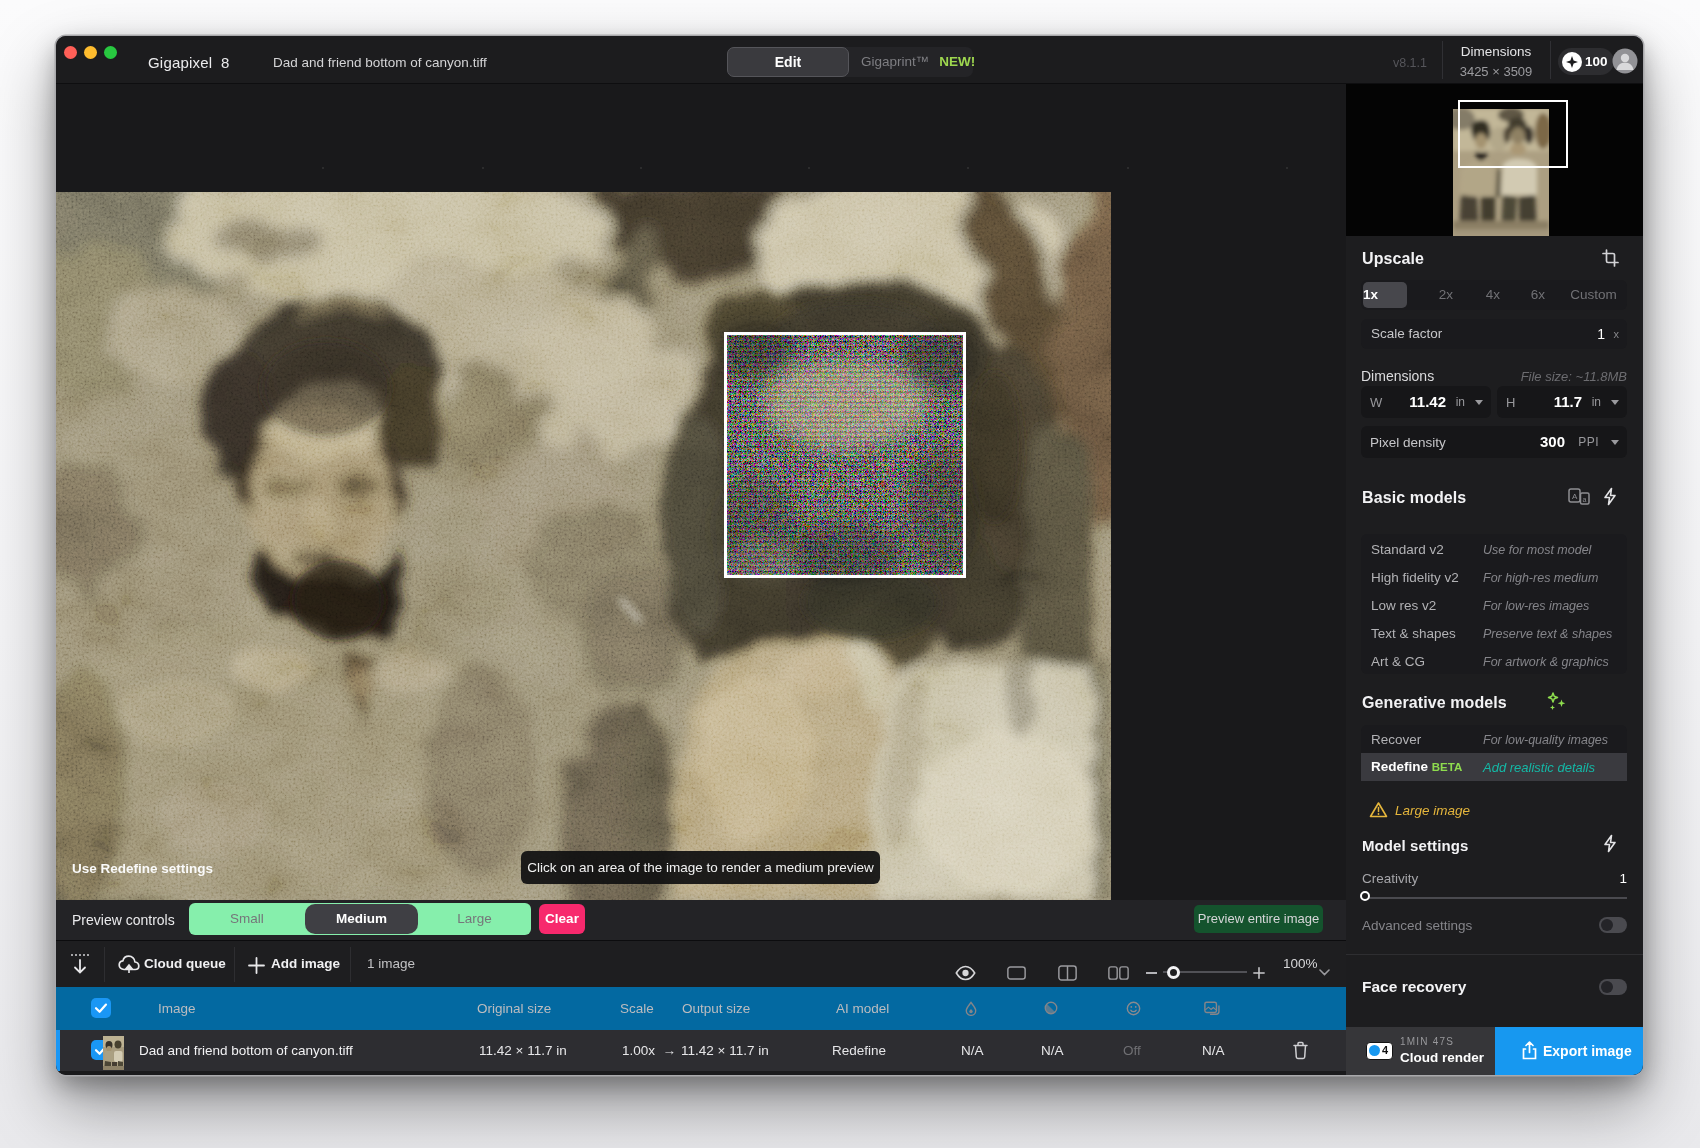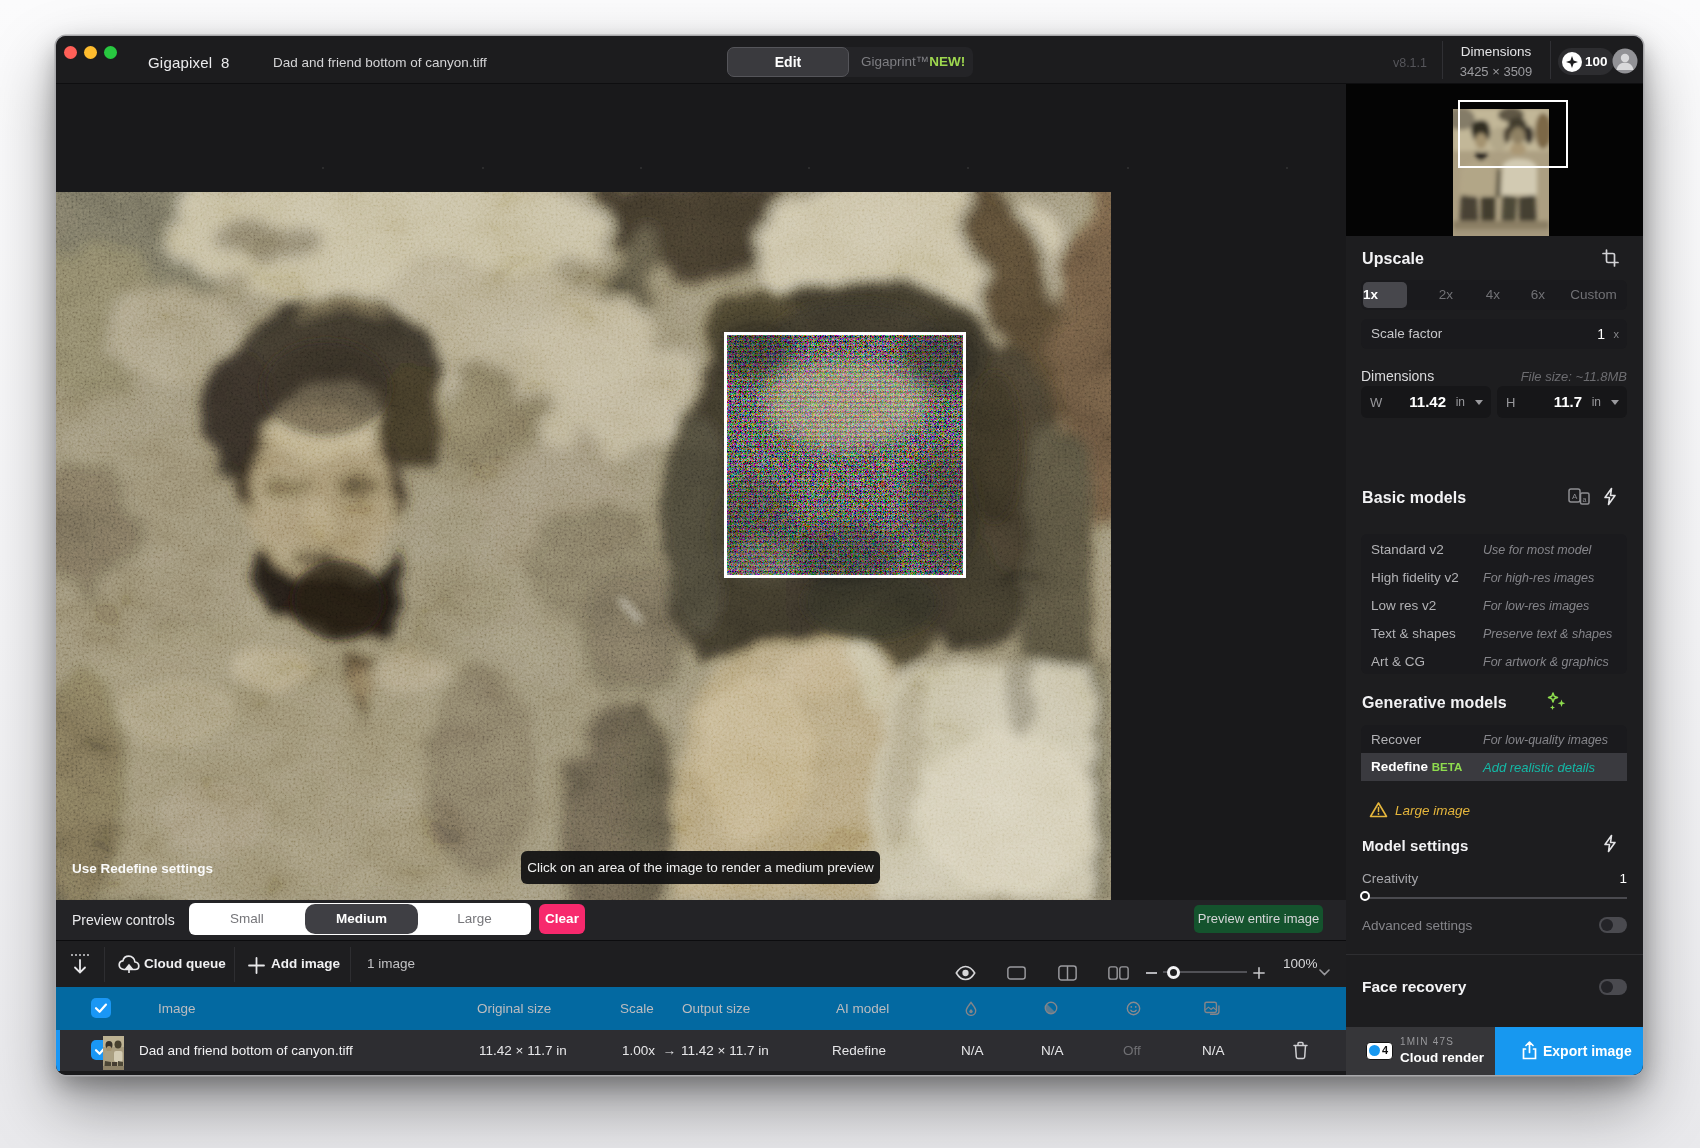--- a/index.html
+++ b/index.html
@@ -15,35 +15,35 @@
     box-shadow:0 0 0 1.5px #a9a9ac, 0 30px 65px rgba(0,0,0,.38), 0 10px 24px rgba(0,0,0,.30);
   }
   
   .titlebar { position:absolute; left:0; top:0; width:1587px; height:48px; background:#1c1c1e; border-bottom:1px solid #0e0e10; }
   .light { position:absolute; top:9.5px; width:13px; height:13px; border-radius:50%; }
   .appname { position:absolute; left:92px; top:18px; font-size:15px; color:#ebebed; letter-spacing:.2px; }
   .fname { position:absolute; left:217px; top:19px; font-size:13.5px; color:#d4d4d6; }
   .tabwrap { position:absolute; left:671px; top:11px; width:246px; height:30px; background:#242427; border-radius:7px; }
   .editbtn { position:absolute; left:0; top:0; width:122px; height:30px; background:#3a3a3e; border:1px solid #55555a; border-radius:7px; color:#fff; font-size:14px; font-weight:bold; text-align:center; line-height:28px; }
   .gigaprint { position:absolute; left:134px; top:7px; font-size:13.5px; color:#7e7e82; }
-  .newtag { color:#9ed74f; font-weight:bold; margin-left:0; }
+  .newtag { color:#9ed74f; font-weight:bold; margin-left:10px; }
   .ver { position:absolute; left:1315px; top:20px; width:56px; text-align:right; font-size:12.5px; color:#55555a; }
   .tsep { position:absolute; top:5px; width:1px; height:38px; background:#303034; }
   .dimlbl { position:absolute; left:1388px; top:8px; width:104px; text-align:center; font-size:13.5px; color:#e4e4e6; }
   .dimval { position:absolute; left:1388px; top:28px; width:104px; text-align:center; font-size:13px; color:#9b9b9f; }
   
   .canvas { position:absolute; left:0; top:48px; width:1290px; height:816px; background:#19191b; }
   .dust { position:absolute; width:2px; height:2px; border-radius:50%; background:#333335; }
   .photo { position:absolute; left:0; top:108px; width:1055px; height:708px; }
   .useredef { position:absolute; left:16px; top:777px; font-size:13.5px; font-weight:bold; color:#fafafa; }
   .tooltip { position:absolute; left:465px; top:767px; width:359px; height:33px; background:rgba(16,16,17,.93); border-radius:6px; color:#f2f2f2; font-size:13.5px; text-align:center; line-height:33px; }
   
   .pbar { position:absolute; left:0; top:864px; width:1290px; height:40px; background:#232326; }
   .pclabel { position:absolute; left:16px; top:12px; font-size:14px; color:#eaeaec; }
-  .segwrap { position:absolute; left:133px; top:3px; width:342px; height:32px; background:#ffffff; border-radius:6px; }
+  .segwrap { position:absolute; left:133px; top:3px; width:342px; height:32px; background:#86efac; border-radius:6px; }
   .seg { position:absolute; top:0; height:32px; line-height:32px; text-align:center; font-size:13.5px; color:#76767a; }
   .seg.sel { top:1px; height:30px; line-height:30px; background:#3f3f44; border-radius:10px; color:#fff; font-weight:bold; }
   .clearbtn { position:absolute; left:483px; top:4px; width:46px; height:30px; background:#f7296d; border-radius:6px; color:#fff; font-size:13.5px; font-weight:bold; text-align:center; line-height:30px; }
   .pvall { position:absolute; left:1138px; top:5px; width:129px; height:28px; background:#14532d; border-radius:5px; color:#d6d6d8; font-size:13px; text-align:center; line-height:28px; }
   
   .tbar { position:absolute; left:0; top:904px; width:1290px; height:47px; background:#1e1e20; border-top:1px solid #0c0c0e; }
   .vsep { position:absolute; top:6px; width:1px; height:35px; background:#2e2e31; }
   .tbtxt { position:absolute; top:15px; font-size:13.5px; color:#f0f0f2; }
   
   .thead { position:absolute; left:0; top:951px; width:1290px; height:43px; background:#0369a1; }
@@ -457,37 +457,43 @@
       <div style="position:absolute;right:26px;top:9px;font-size:12px;color:#98989c;">in</div>
       <div class="chev" style="position:absolute;right:8px;top:14px;"></div>
     </div>
     <div class="sfield" style="left:151px;top:302px;width:130px;height:32px;">
       <div style="position:absolute;left:9px;top:9px;font-size:13px;color:#98989c;">H</div>
       <div style="position:absolute;right:45px;top:7px;font-size:15px;font-weight:bold;color:#fff;">11.7</div>
       <div style="position:absolute;right:26px;top:9px;font-size:12px;color:#98989c;">in</div>
       <div class="chev" style="position:absolute;right:8px;top:14px;"></div>
     </div>
 
+    <div class="sfield" style="left:15px;top:342px;width:266px;height:32px;">
+      <div style="position:absolute;left:9px;top:9px;font-size:13.5px;color:#c6c6c9;">Pixel density</div>
+      <div style="position:absolute;right:62px;top:7px;font-size:15px;font-weight:bold;color:#fff;">300</div>
+      <div style="position:absolute;right:28px;top:9px;font-size:12px;color:#98989c;letter-spacing:.5px;">PPI</div>
+      <div class="chev" style="position:absolute;right:8px;top:14px;"></div>
+    </div>
 
     <div class="shead" style="left:16px;top:405px;">Basic models</div>
     <svg width="22" height="18" viewBox="0 0 22 18" style="position:absolute;left:222px;top:404px;">
   <rect x="1" y="1" width="11" height="13" rx="2" fill="none" stroke="#8f8f93" stroke-width="1.5"></rect>
   <text x="4" y="11" font-family="Liberation Sans" font-size="8" fill="#8f8f93">A</text>
   <rect x="12.5" y="5" width="8.5" height="11" rx="1.5" fill="#1d1d1f" stroke="#8f8f93" stroke-width="1.5"></rect>
   <text x="14.5" y="13.5" font-family="Liberation Sans" font-size="7" fill="#8f8f93">a</text>
 </svg>
     <svg width="16" height="19" viewBox="0 0 16 19" style="position:absolute;left:256px;top:403px;">
   <path d="M9.5 1.5 L3 10.5 h4.5 L6.5 17.5 L13 8.5 H8.5 Z" fill="none" stroke="#e4e4e6" stroke-width="1.6" stroke-linejoin="round"></path>
 </svg>
 
     <div class="srow" style="top:450px;height:140px;">
       <div class="mrow-l" style="top:8px;">Standard v2</div>
         <div class="mrow-r" style="top:9px;">Use for most model</div>
       <div class="mrow-l" style="top:36px;">High fidelity v2</div>
-        <div class="mrow-r" style="top:37px;">For high-res images</div>
+        <div class="mrow-r" style="top:37px;">For high-res medium</div>
       <div class="mrow-l" style="top:64px;">Low res v2</div>
         <div class="mrow-r" style="top:65px;">For low-res images</div>
       <div class="mrow-l" style="top:92px;">Text &amp; shapes</div>
         <div class="mrow-r" style="top:93px;">Preserve text &amp; shapes</div>
       <div class="mrow-l" style="top:120px;">Art &amp; CG</div>
         <div class="mrow-r" style="top:121px;">For artwork &amp; graphics</div>
     </div>
 
     <div class="shead" style="left:16px;top:610px;">Generative models</div>
     <svg width="22" height="22" viewBox="0 0 22 22" style="position:absolute;left:200px;top:606px;">

